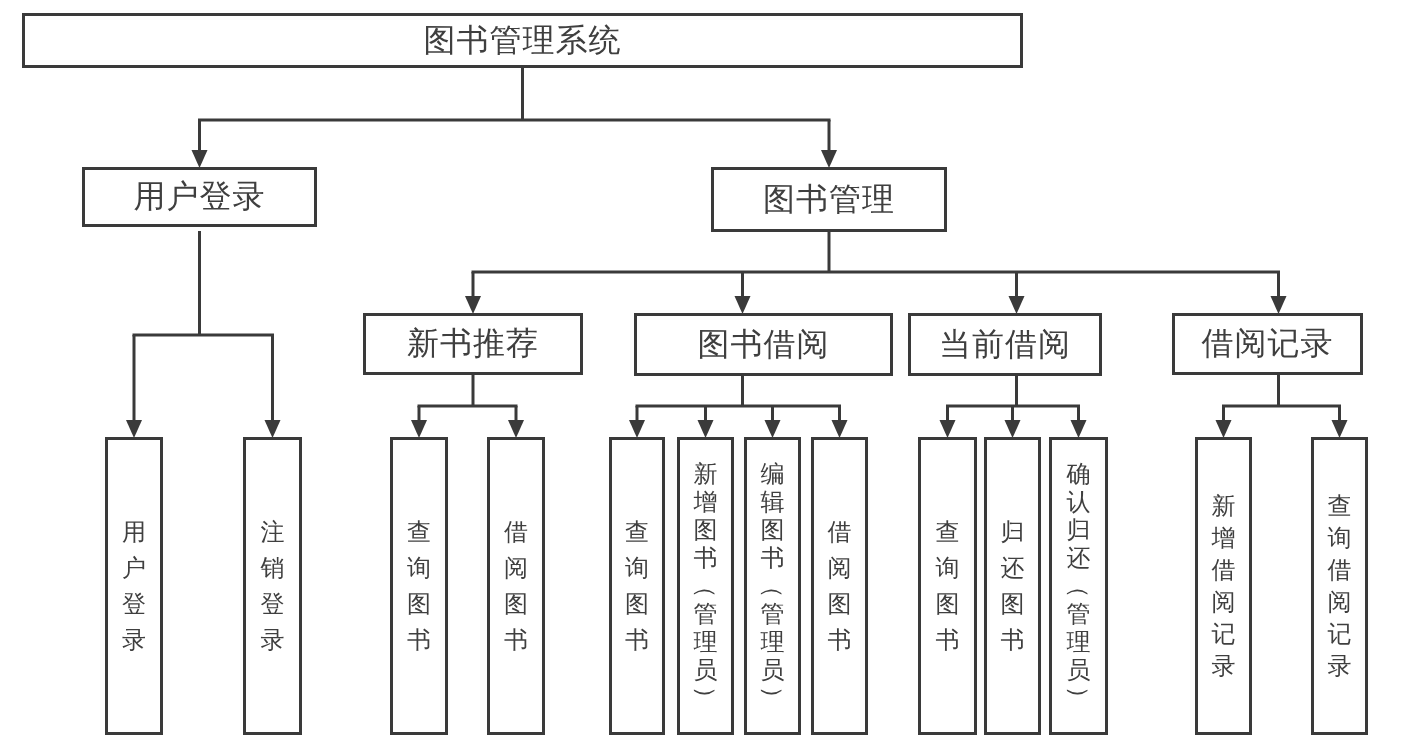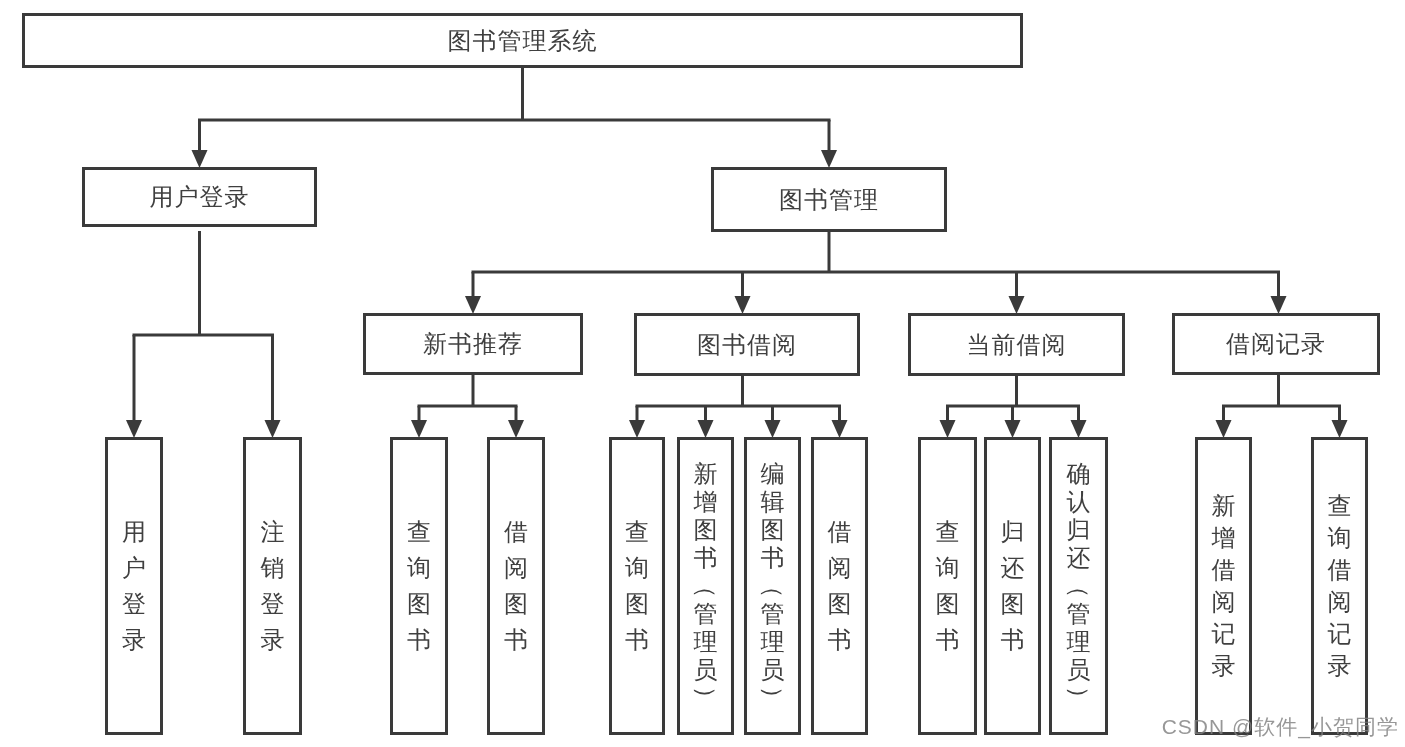--- a/index.html
+++ b/index.html
@@ -6,21 +6,21 @@
   #stage{
     position:relative;width:1405px;height:747px;background:#ffffff;overflow:hidden;
     font-family:"Liberation Sans","DejaVu Sans",sans-serif;
   }
   #wires{position:absolute;left:0;top:0;width:1405px;height:747px;}
   .node{
     position:absolute;box-sizing:border-box;background:#ffffff;
     border:3px solid #3a3a3a;color:#3f3f3f;
     display:flex;align-items:center;justify-content:center;
   }
-  .node.h{font-size:24px;letter-spacing:1px;}
+  .node.h{font-size:32px;letter-spacing:1px;}
   .node.v{flex-direction:column;}
   .node .vstack{display:flex;flex-direction:column;align-items:center;justify-content:center;height:100%;}
   .glyph{display:block;font-size:24px;line-height:1;width:24px;height:24px;text-align:center;}
   .glyph.rot{transform:rotate(90deg);}
   #watermark{
     position:absolute;right:6px;bottom:6px;z-index:5;
     font-size:21px;color:rgba(128,128,128,0.82);letter-spacing:1px;white-space:nowrap;
   }
 </style>
 </head>
@@ -87,27 +87,27 @@
       </div>
       <div class="node h" style="left: 82px; top: 167px; width: 235px; height: 60px;">
         <span>用户登录</span>
       </div>
       <div class="node h" style="left: 711px; top: 167px; width: 236px; height: 65px;">
         <span>图书管理</span>
       </div>
       <div class="node h" style="left: 363px; top: 313px; width: 220px; height: 62px; text-align: center;">
         <span>新书推荐</span>
       </div>
-      <div class="node h" style="left: 634px; top: 313px; width: 226px; height: 63px;">
+      <div class="node h" style="left: 634px; top: 313px; width: 259px; height: 63px;">
         <span>图书借阅</span>
       </div>
-      <div class="node h" style="left: 908px; top: 313px; width: 217px; height: 63px;">
+      <div class="node h" style="left: 908px; top: 313px; width: 194px; height: 63px;">
         <span>当前借阅</span>
       </div>
-      <div class="node h" style="left: 1172px; top: 313px; width: 208px; height: 62px;">
+      <div class="node h" style="left: 1172px; top: 313px; width: 191px; height: 62px;">
         <span>借阅记录</span>
       </div>
       <div class="node v" style="left: 105px; top: 437px; width: 58px; height: 298px;">
         <div class="vstack" style="gap: 12px;">
           <span class="glyph">用</span>
           <span class="glyph">户</span>
           <span class="glyph">登</span>
           <span class="glyph">录</span>
         </div>
       </div>
@@ -220,14 +220,13 @@
         <div class="vstack" style="gap: 8px;">
           <span class="glyph">查</span>
           <span class="glyph">询</span>
           <span class="glyph">借</span>
           <span class="glyph">阅</span>
           <span class="glyph">记</span>
           <span class="glyph">录</span>
         </div>
       </div>
     </div>
-  <div id="watermark">CSDN @软件_小贺同学</div>
 </div>
 
 </body></html>

